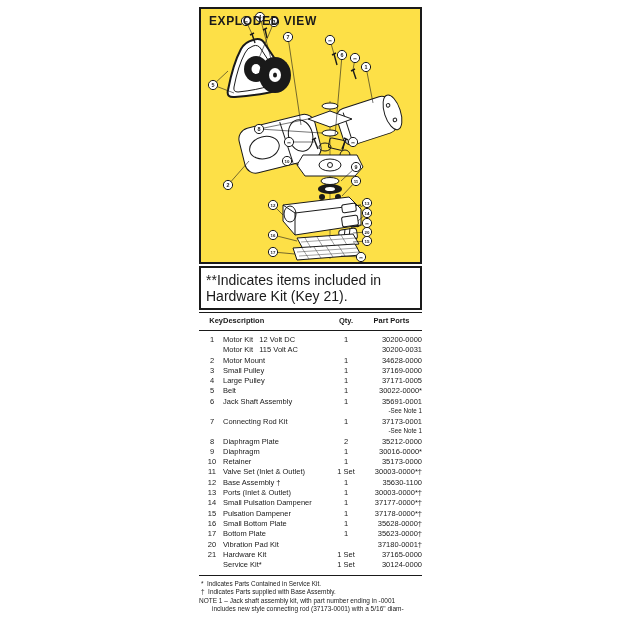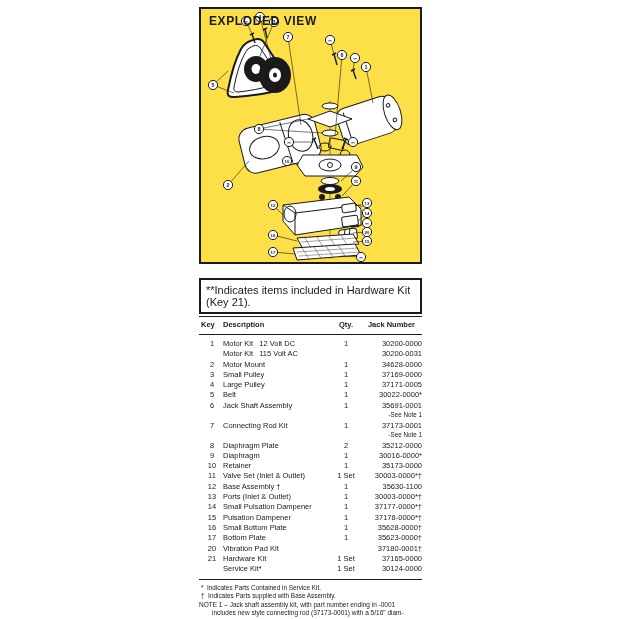--- a/index.html
+++ b/index.html
@@ -8,31 +8,31 @@
   .page { position:relative; width:619px; height:619px; background:#fff; }
   .content { position:absolute; left:199px; top:7px; width:223px; }
 
   
   .exploded-box { border:2px solid #1a1a1a; height:257px; position:relative; background:#fde047; }
   .exploded-title { position:absolute; left:8px; top:5px; font-size:12px; font-weight:bold;
     letter-spacing:.6px; }
   .exploded-box svg { position:absolute; left:0; top:0; width:219px; height:253px; }
 
   
-  .note-box { border:2px solid #1a1a1a; margin-top:14px; padding:4px 3px 4px 5px;
-    font-size:11px; background:#fff; }
+  .note-box { border:2px solid #1a1a1a; margin-top:2px; padding:4px 3px 4px 5px;
+    font-size:14px; background:#fff; }
 
   
   .parts-title { margin-top:7px; font-size:11.5px; font-weight:bold; letter-spacing:.3px;
     padding-left:3px; }
   .rule { border-top:1.2px solid #1a1a1a; margin-top:2px; }
   .thead, .trow { display:grid; grid-template-columns:22px 108px 30px 61px; align-items:start;
     font-size:7.5px; }
   .thead { font-weight:bold; padding:3px 0 3px 2px; }
-  .thead .h-key { text-align:left; }
+  .thead .h-key { text-align:right; }
   .thead .h-desc { text-align:left; }
   .thead .h-qty { text-align:center; }
   .thead .h-part { text-align:center; }
   .tbody { padding:4px 0 3px 2px; }
   .trow { line-height:10.3px; }
   .c-key { text-align:center; }
   .c-desc { text-align:left; white-space:pre; }
   .c-qty { text-align:center; }
   .c-part { text-align:right; padding-left:4px; }
   .pnote { font-size:6.3px; line-height:7.6px; padding-left:14px; margin-bottom:2px; }
@@ -242,21 +242,21 @@
     </div>
 
     <div class="note-box">**Indicates items included in Hardware Kit (Key 21).</div>
 
     <div class="rule"></div>
 
     <div class="thead">
       <span class="h-key">Key</span>
       <span class="h-desc">Description</span>
       <span class="h-qty">Qty.</span>
-      <span class="h-part">Jack Number</span>
+      <span class="h-part">Part Ports</span>
     </div>
     <div class="rule"></div>
 
     <div class="tbody">
   <div class="trow">
     <span class="c-key">1</span>
     <span class="c-desc">Motor Kit   12 Volt DC</span>
     <span class="c-qty">1</span>
     <span class="c-part">30200-0000</span>
   </div>

